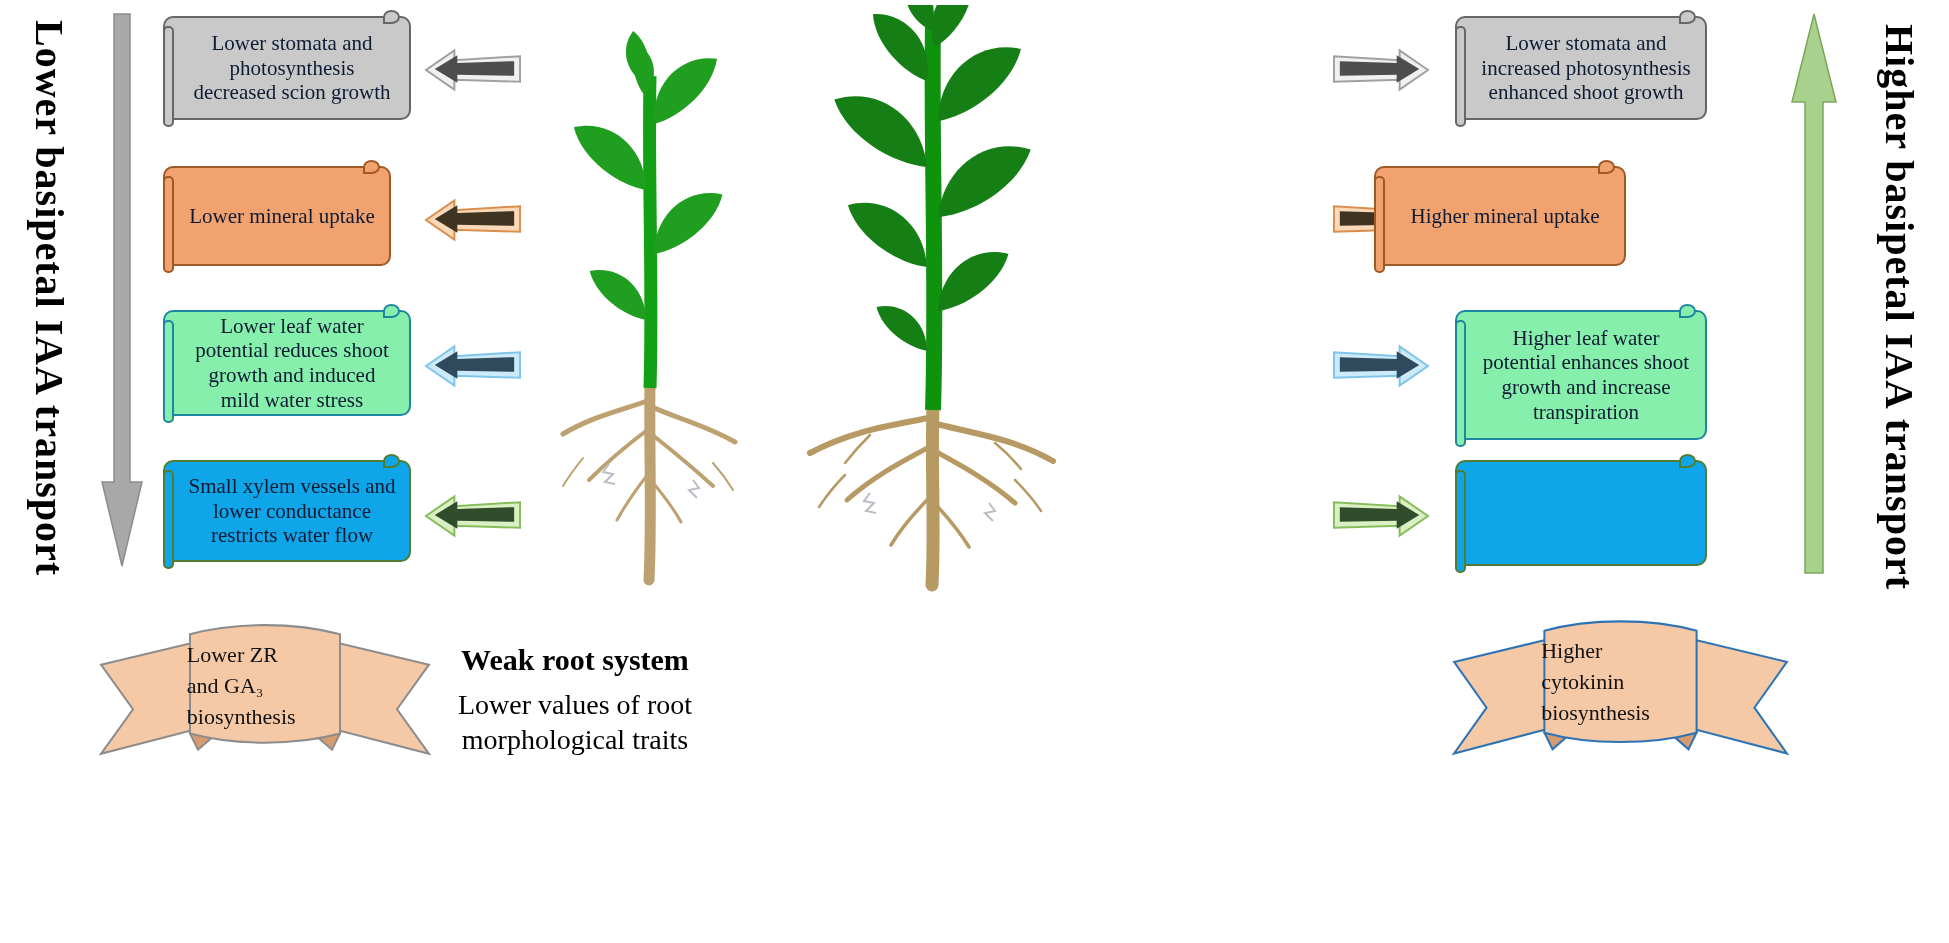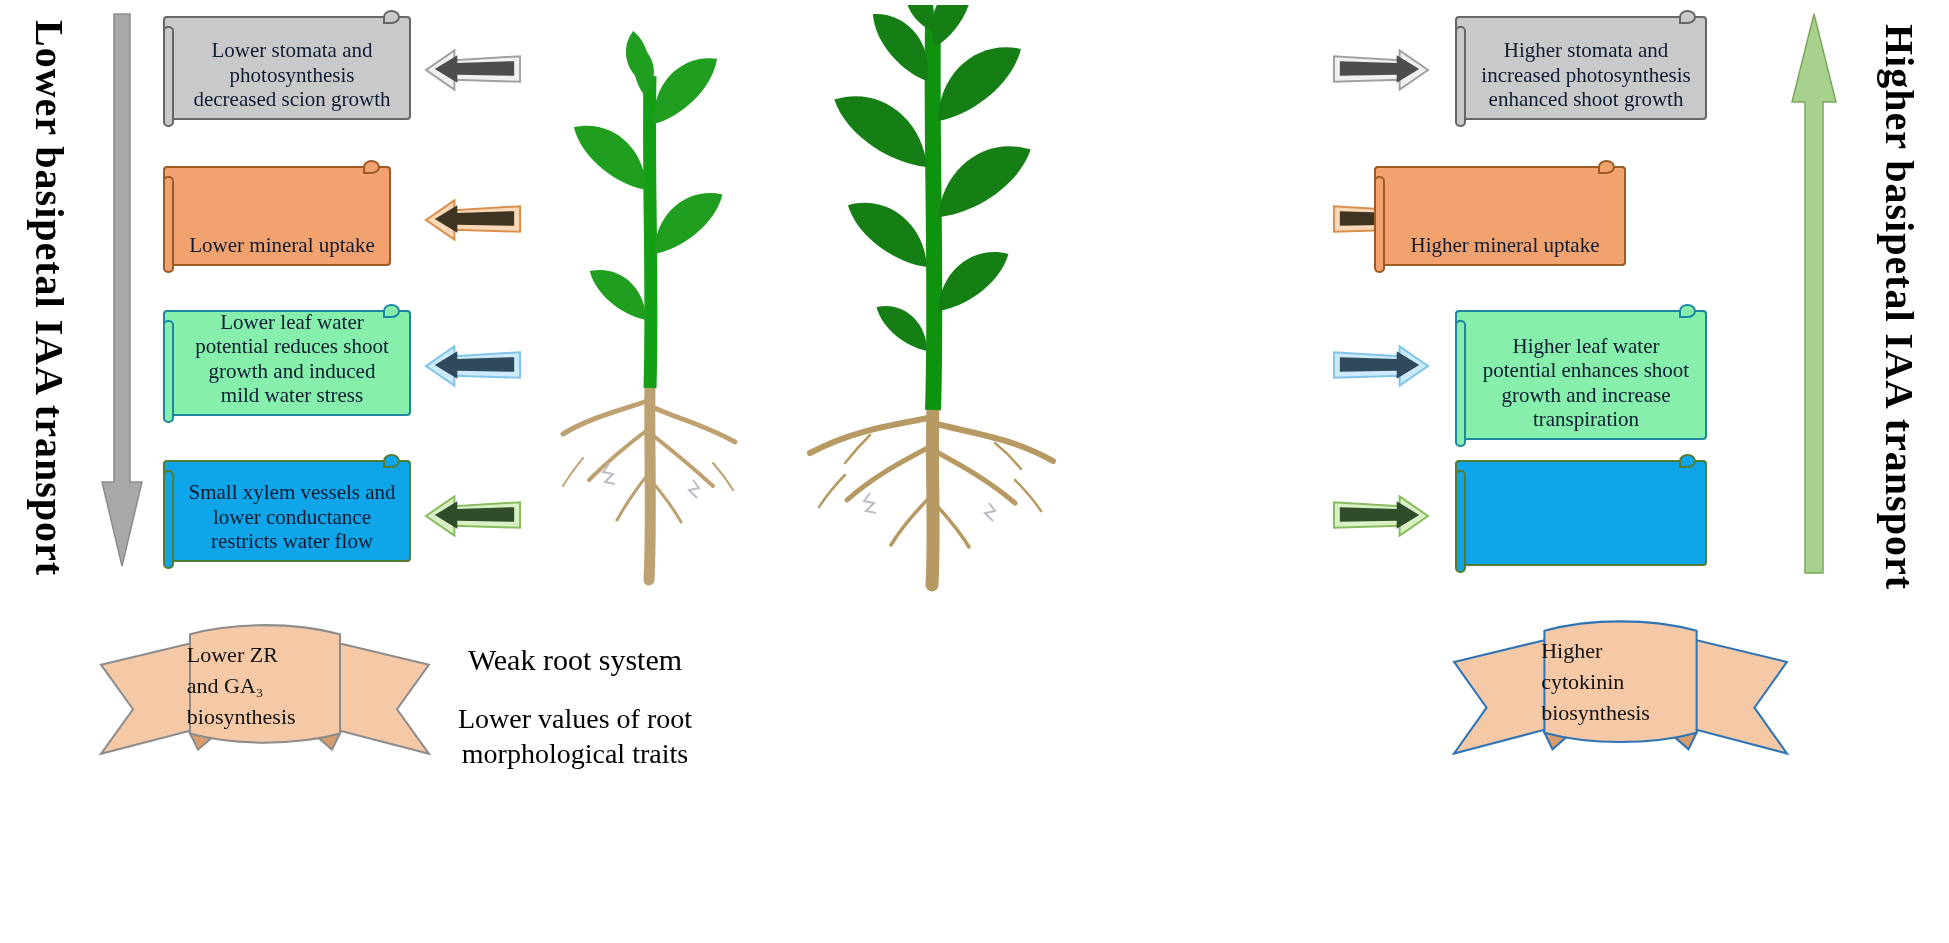--- a/index.html
+++ b/index.html
@@ -9,22 +9,22 @@
 
   
   .vlabel{position:absolute;writing-mode:vertical-rl;font-weight:bold;font-size:40px;
           letter-spacing:1px;white-space:nowrap;color:#000}
   .vlabel.left{left:26px;top:20px;height:555px}
   .vlabel.right{left:1876px;top:24px;height:560px}
 
   .big-arrow{position:absolute}
 
   
-  .scroll-box{position:absolute;border:2px solid;display:flex;align-items:flex-end;
-              justify-content:center;text-align:center;padding:6px 12px 6px 22px;border-radius:4px}
+  .scroll-box{position:absolute;border:2px solid;display:flex;align-items:center;
+              justify-content:center;text-align:center;padding:6px 12px 6px 22px;border-radius:10px}
   .scroll-box .roll{position:absolute;left:-2px;top:8px;bottom:-9px;width:11px;
               background:inherit;border:2px solid;border-color:inherit;border-radius:5px}
   .scroll-box .curl{position:absolute;top:-8px;right:9px;width:17px;height:14px;
               background:inherit;border:2px solid;border-color:inherit;border-radius:60% 60% 60% 0}
   .box-text{font-size:21px;line-height:1.17;color:#0e1b33}
   .c-gray{background:#c9c9c9;border-color:#666666}
   .c-orange{background:#f1a26f;border-color:#9e5a23}
   .c-cyan{background:#86efac;border-color:#1f86a0}
   .c-green{background:#0ea5e9;border-color:#527c33}
 
@@ -32,22 +32,22 @@
   .harrow{position:absolute;width:98px;height:48px}
 
   
   .ribbon{position:absolute}
   .ribbon svg{position:absolute;inset:0;width:100%;height:100%}
   .ribbon-text{position:absolute;left:27%;width:46%;top:24px;text-align:left;
                font-size:22px;line-height:1.4;color:#111}
 
   
   .center-block{position:absolute;text-align:center;color:#000}
-  .cb-title{font-size:30px;font-weight:normal}
-  .cb-sub{font-size:28px;margin-top:24px;line-height:1.25}
+  .cb-title{font-size:30px;font-weight:bold}
+  .cb-sub{font-size:28px;margin-top:10px;line-height:1.25}
 
   .plant{position:absolute}
 </style>
 </head>
 <body>
 
 <div class="canvas">
 
   <div class="vlabel left">Lower basipetal IAA transport</div>
 
@@ -188,21 +188,21 @@
   <svg class="harrow" style="left:1332px;top:490px" viewBox="0 0 100 48">
     <g transform="translate(100,0) scale(-1,1)">
       <path d="M2 26 L31 6 L31 16 L98 12 L98 38 L31 36 L31 46 Z" fill="#daf0c4" stroke="#86bd5c" stroke-width="2"></path>
       <path d="M11 25 L34 11 L34 19 L92 17 L92 32 L34 31 L34 39 Z" fill="#2f4d2a"></path>
     </g>
   </svg>
 
   <div class="scroll-box c-gray" style="left:1455px;top:16px;width:252px;height:104px">
     <span class="roll"></span>
     <span class="curl"></span>
-    <div class="box-text">Higher stomata and increased photosynthesis enhanced shoot growth</div>
+    <div class="box-text">Lower stomata and increased photosynthesis enhanced shoot growth</div>
   </div>
 
   <div class="scroll-box c-orange" style="left:1374px;top:166px;width:252px;height:100px">
     <span class="roll"></span>
     <span class="curl"></span>
     <div class="box-text">Higher mineral uptake</div>
   </div>
 
   <div class="scroll-box c-cyan" style="left:1455px;top:310px;width:252px;height:130px">
     <span class="roll"></span>

